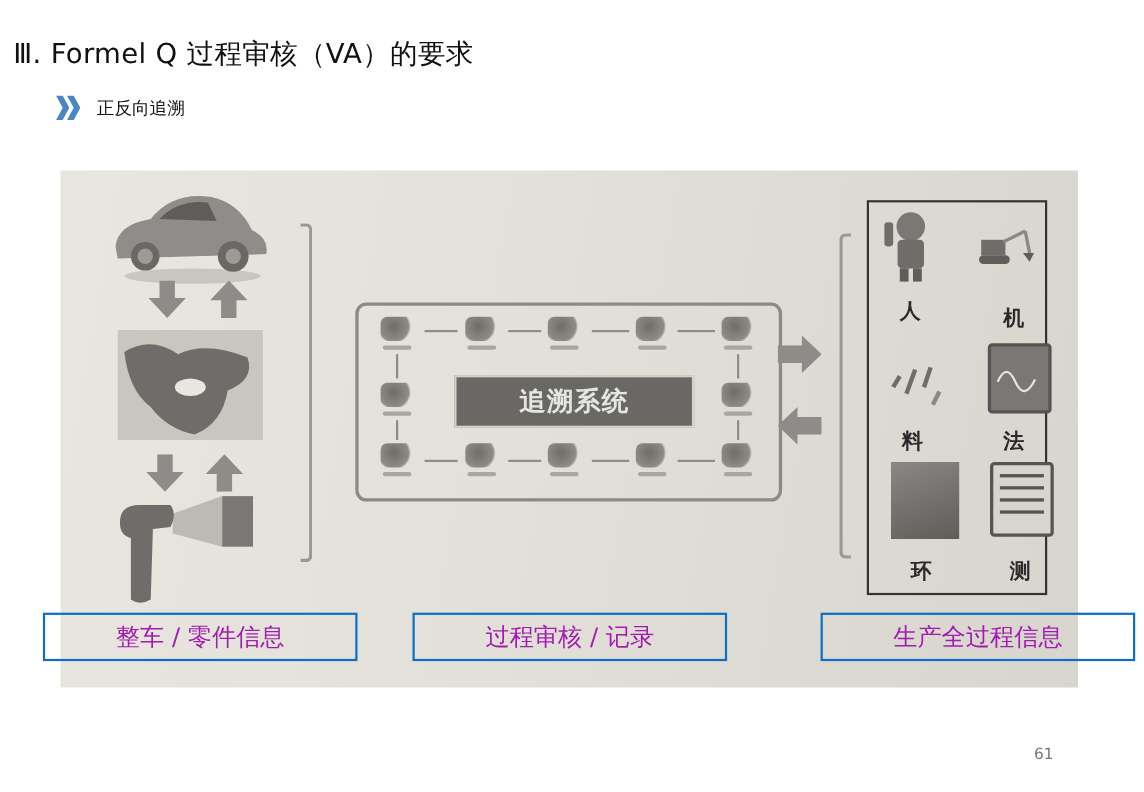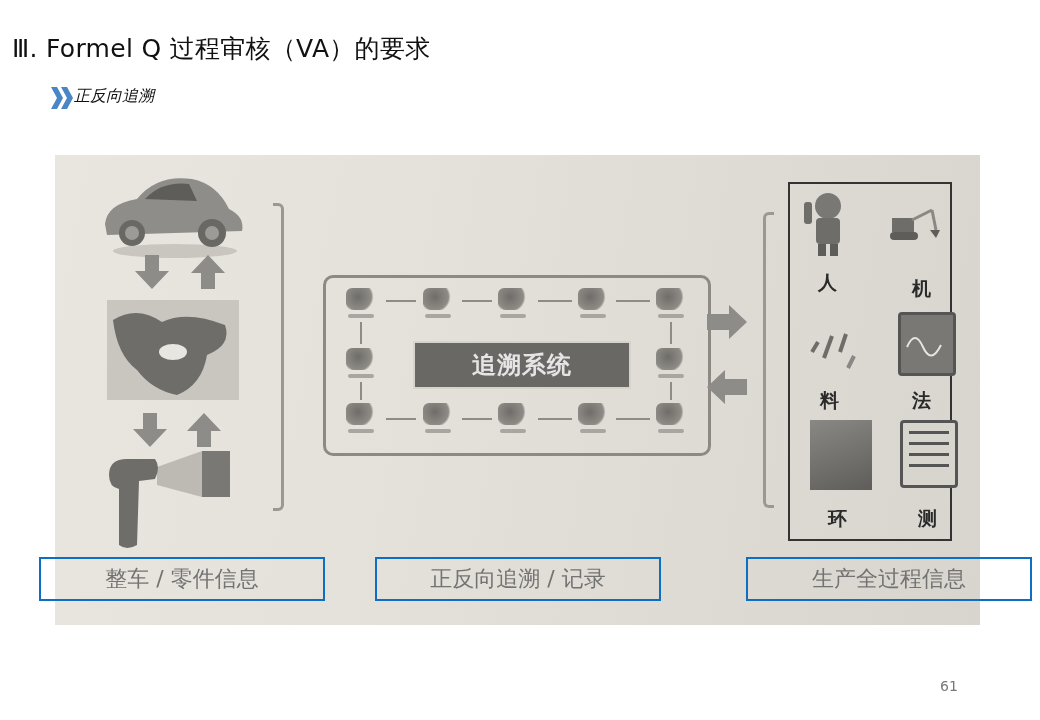--- a/index.html
+++ b/index.html
@@ -1,34 +1,34 @@
 <!DOCTYPE html>
 <html><head>
 <meta charset="utf-8">
 <style>
   html,body{margin:0;padding:0;}
   body{width:1040px;height:720px;background:#ffffff;position:relative;overflow:hidden;font-family:"DejaVu Sans","Liberation Sans",sans-serif;color:#111;}
   .title{position:absolute;left:12px;top:32px;font-size:25px;font-weight:normal;letter-spacing:0.3px;}
-  .sub{position:absolute;left:50px;top:86px;display:flex;align-items:flex-start;font-style:italic;}
+  .sub{position:absolute;left:50px;top:86px;display:flex;align-items:flex-end;gap:14px;}
   .sub svg{display:block}
   .sub-text{font-family:"DejaVu Serif","Liberation Serif",serif;font-size:16px;}
   .photo{position:absolute;left:55px;top:155px;width:925px;height:470px;background:linear-gradient(100deg,#e9e6e0 0%,#e4e1db 40%,#dedbd5 70%,#d8d5cf 100%);overflow:hidden;}
   .abs{position:absolute;}
   .gray-arrow{position:absolute;}
   .brace{position:absolute;border:3px solid #9a9893;border-radius:6px;}
   .flow-box{position:absolute;left:268px;top:120px;width:382px;height:175px;border:3px solid #8d8a85;border-radius:10px;}
   .flow-node{position:absolute;width:34px;height:26px;}
   .flow-node .icon{width:30px;height:22px;margin:0 auto;background:radial-gradient(circle at 40% 40%,#6f6d69,#8f8c87 60%,transparent 70%);border-radius:6px;}
   .flow-node .lbl{width:26px;height:4px;margin:4px auto 0;background:#a8a6a1;border-radius:2px;}
   .line-h{position:absolute;height:2px;background:#8f8c87;}
   .line-v{position:absolute;width:2px;background:#8f8c87;}
   .center-box{position:absolute;left:358px;top:186px;width:214px;height:44px;background:#6a6865;border:2px solid #d6d3cd;display:flex;align-items:center;justify-content:center;color:#e5e5e5;font-size:24px;font-weight:bold;letter-spacing:1px;}
   .rframe{position:absolute;left:733px;top:27px;width:160px;height:355px;border:2px solid #333;}
   .rlabel{position:absolute;font-size:19px;font-weight:bold;color:#2a2a2a;}
-  .cap{position:absolute;top:557px;height:44px;border:2px solid #0c6ec4;display:flex;align-items:center;justify-content:center;font-size:22px;color:#737373;box-sizing:border-box;}
+  .cap{position:absolute;top:557px;height:44px;border:2px solid #0c6ec4;display:flex;align-items:center;justify-content:center;font-size:22px;color:#a21caf;box-sizing:border-box;}
   .page-num{position:absolute;left:940px;top:678px;font-size:14px;color:#777;}
 </style>
 </head>
 <body>
 
 <div class="title">Ⅲ. Formel Q 过程审核（VA）的要求</div>
 
 <div class="sub">
   <span>
     <svg width="24" height="24" viewBox="0 0 24 24">
@@ -198,16 +198,16 @@
       <div style="margin:8px 6px;height:3px;background:#555"></div>
       <div style="margin:8px 6px;height:3px;background:#555"></div>
       <div style="margin:8px 6px;height:3px;background:#555"></div>
       <div style="margin:8px 6px;height:3px;background:#555"></div>
     </div>
     <span class="rlabel" style="left:128px;top:322px">测</span>
   </div>
 </div>
 
 <div class="cap" style="left:39px;width:286px;">整车 / 零件信息</div>
-<div class="cap" style="left:375px;width:286px;">正反向追溯 / 记录</div>
+<div class="cap" style="left:375px;width:286px;">过程审核 / 记录</div>
 <div class="cap" style="left:746px;width:286px;">生产全过程信息</div>
 
 <div class="page-num">61</div>
 
 </body></html>

